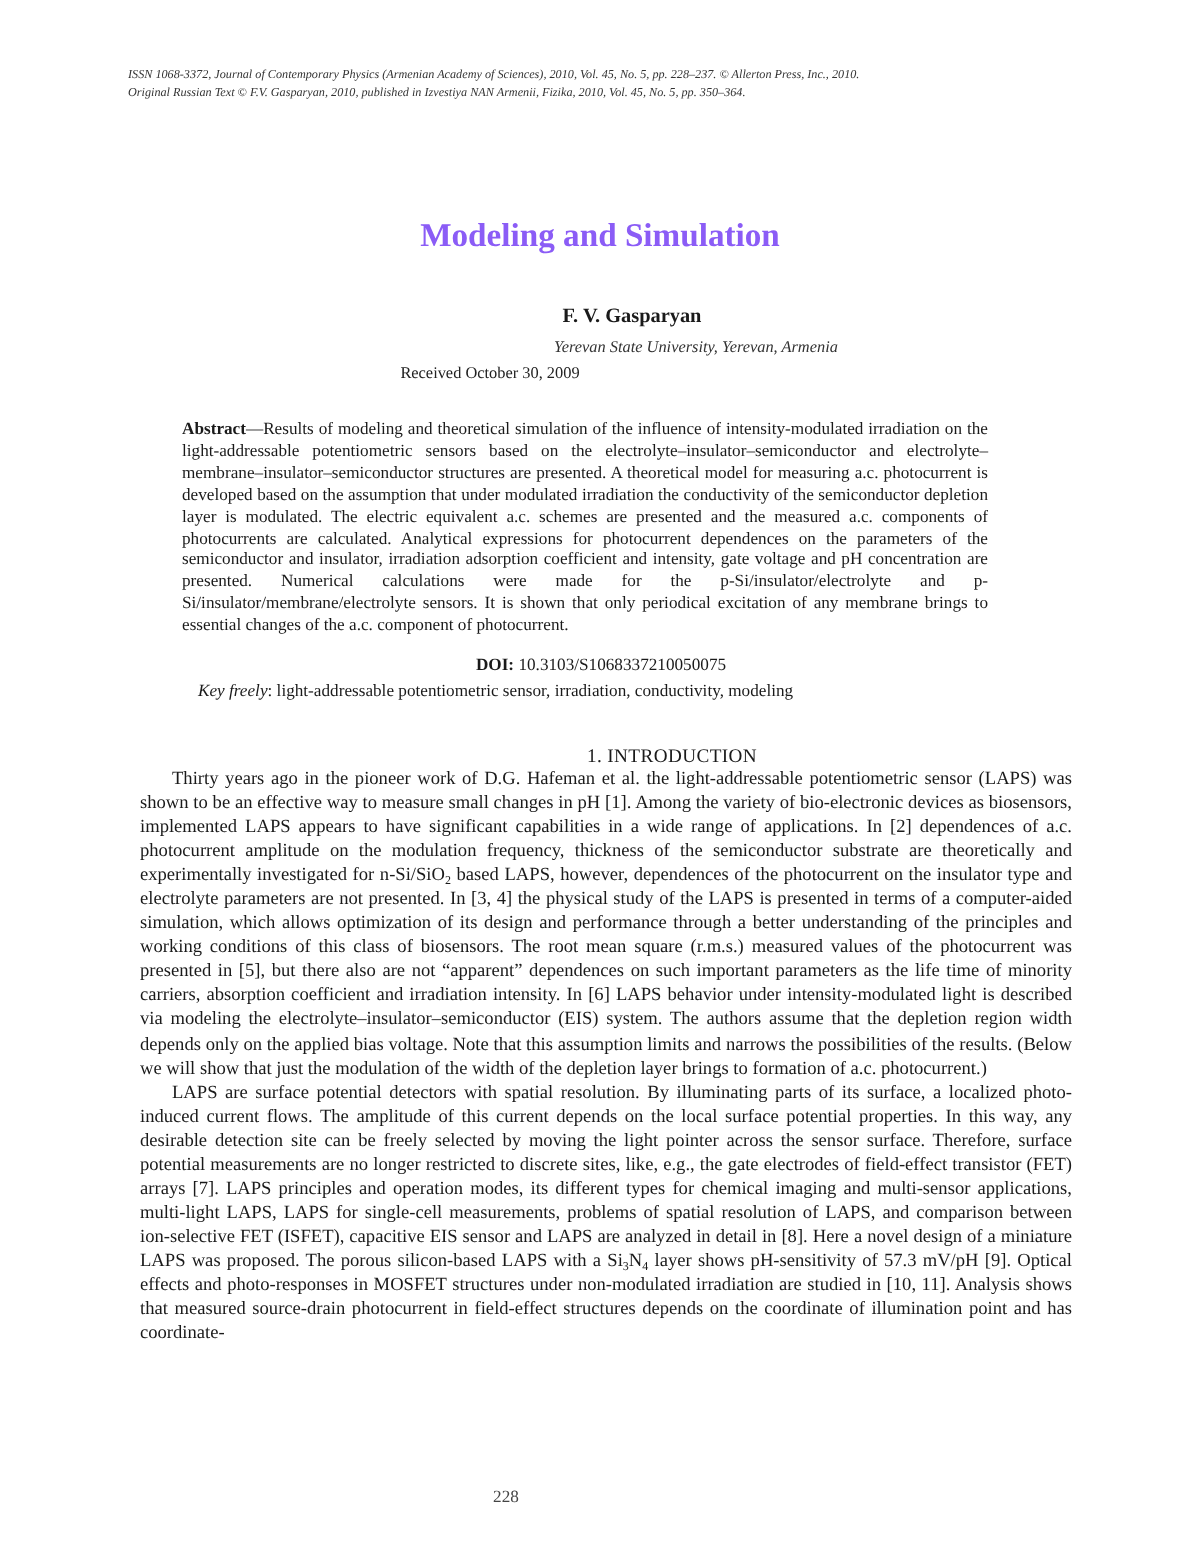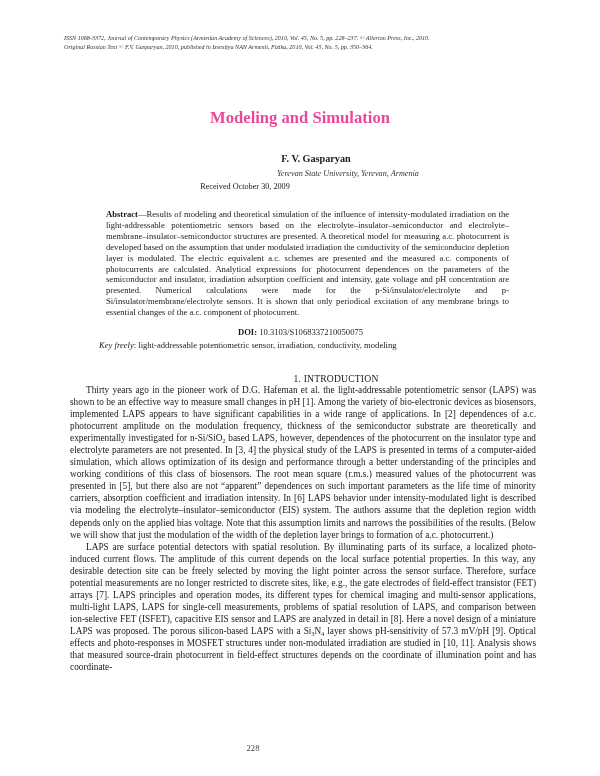--- a/index.html
+++ b/index.html
@@ -1,28 +1,28 @@
 <!DOCTYPE html>
 <html><head>
 <meta charset="utf-8">
 <style>
   html, body { margin: 0; padding: 0; background: #ffffff; }
   body { width: 600px; height: 776px; position: relative; overflow: hidden;
          font-family: "Liberation Serif", "DejaVu Serif", serif; color: #1a1a1a; }
   .header { position: absolute; left: 64px; top: 34px; width: 480px;
             font-style: italic; font-size: 6.1px; line-height: 8.6px; color: #333; white-space: nowrap; }
   .title { position: absolute; left: 0; width: 600px; top: 108px; text-align: center;
-           font-weight: bold; font-size: 16.6px; line-height: 19.5px; color: #ec4899; }
+           font-weight: bold; font-size: 16.6px; line-height: 19.5px; color: #8b5cf6; }
   .author { position: absolute; left: 0; width: 600px; top: 153px; text-align: center;
             font-weight: bold; font-size: 10.2px; line-height: 12px; padding-left: 16px; }
   .affil { position: absolute; left: 0; width: 600px; top: 169px; text-align: center;
            font-style: italic; font-size: 8.2px; line-height: 10px; color: #333; margin-left: 48px; }
   .received { position: absolute; left: 0; width: 490px; top: 182px; text-align: center;
               font-size: 8.2px; line-height: 10px; color: #222; }
-  .abstract { position: absolute; left: 106px; top: 209px; width: 403px;
+  .abstract { position: absolute; left: 91px; top: 209px; width: 403px;
               font-size: 8.6px; line-height: 10.9px; text-align: justify; }
   .abstract b { font-weight: bold; }
   .doi { position: absolute; left: 99px; top: 327px; width: 403px; font-size: 8.6px; line-height: 11px; text-align: center; }
   .keywords { position: absolute; left: 99px; top: 340px; width: 420px; font-size: 8.6px; line-height: 11px; }
   .section-heading { position: absolute; left: 0; width: 600px; top: 373px; text-align: center;
                      font-size: 9.6px; line-height: 12px; letter-spacing: 0.2px; padding-left: 36px; }
   .body-text { position: absolute; left: 70px; top: 384px; width: 466px;
                font-size: 9.3px; line-height: 12.05px; text-align: justify; }
   .body-text p { margin: 0; text-indent: 16px; }
   .page-number { position: absolute; left: 0; width: 506px; top: 743px; text-align: center;

